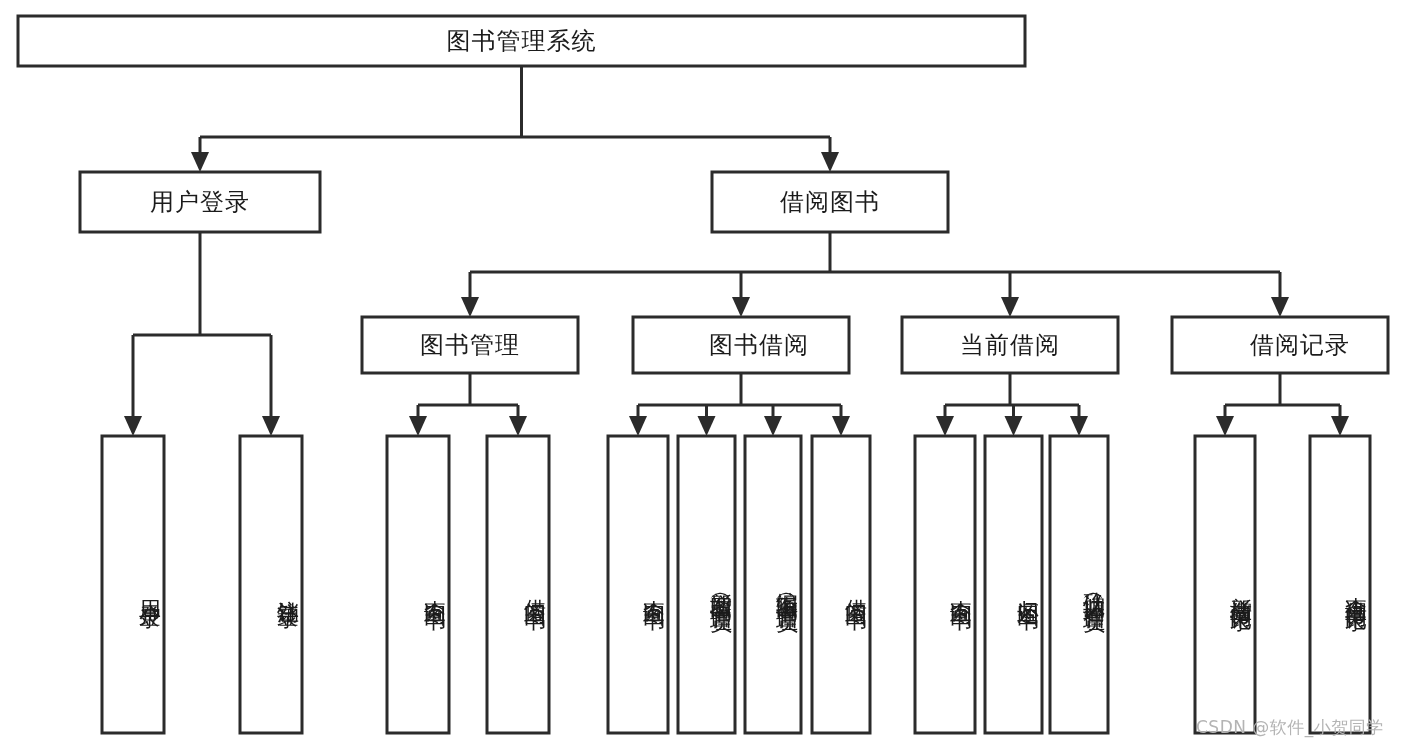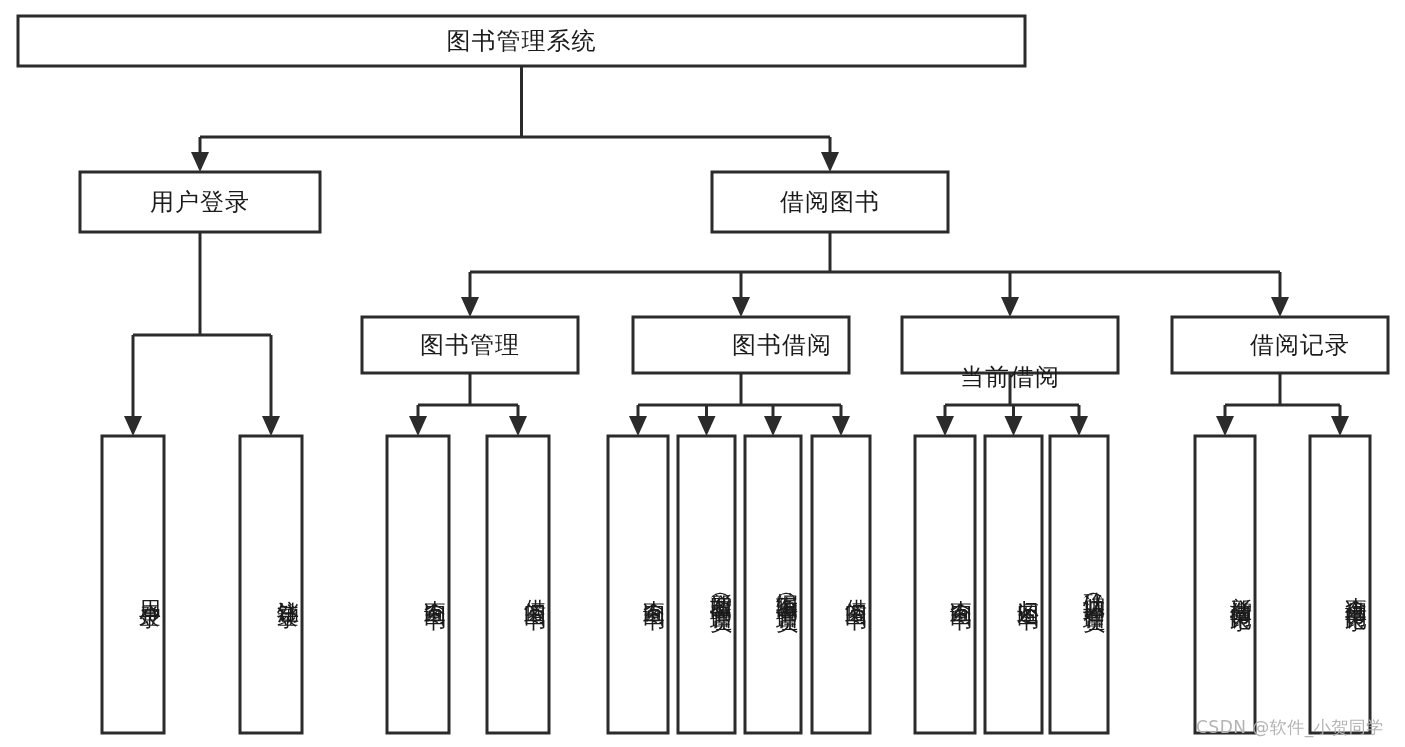--- a/index.html
+++ b/index.html
@@ -127,22 +127,22 @@
         <rect x="1195" y="436" width="60" height="297" class="node-box"></rect>
         <rect x="1310" y="436" width="60" height="297" class="node-box"></rect>
       </g>
   </svg>
 
   <div id="labels">
       <div class="node-label label-h" style="left: 18px; top: 16px; width: 1007px; height: 50px;">图书管理系统</div>
       <div class="node-label label-h" style="left: 80px; top: 172px; width: 240px; height: 60px;">用户登录</div>
       <div class="node-label label-h" style="left: 712px; top: 172px; width: 236px; height: 60px;">借阅图书</div>
       <div class="node-label label-h" style="left: 362px; top: 317px; width: 216px; height: 56px;">图书管理</div>
-      <div class="node-label label-h" style="left: 656px; top: 317px; width: 252px; height: 56px;">图书借阅</div>
-      <div class="node-label label-h" style="left: 902px; top: 317px; width: 216px; height: 56px; margin-top: 32px;">当前借阅</div>
+      <div class="node-label label-h" style="left: 633px; top: 317px; width: 252px; height: 56px;">图书借阅</div>
+      <div class="node-label label-h" style="left: 902px; top: 317px; width: 216px; height: 56px;">当前借阅</div>
       <div class="node-label label-h" style="left: 1172px; top: 317px; width: 216px; height: 56px; margin-left: 20px;">借阅记录</div>
       <div class="node-label label-v" style="left: 102px; top: 436px; width: 62px; height: 297px;">用户登录</div>
       <div class="node-label label-v" style="left: 240px; top: 436px; width: 62px; height: 297px;">注销登录</div>
       <div class="node-label label-v" style="left: 387px; top: 436px; width: 62px; height: 297px;">查询图书</div>
       <div class="node-label label-v" style="left: 487px; top: 436px; width: 62px; height: 297px;">借阅图书</div>
       <div class="node-label label-v" style="left: 608px; top: 436px; width: 60px; height: 297px;">查询图书</div>
       <div class="node-label label-v" style="left: 678px; top: 436px; width: 57px; height: 297px;">新增图书（管理员）</div>
       <div class="node-label label-v" style="left: 745px; top: 436px; width: 56px; height: 297px;">编辑图书（管理员）</div>
       <div class="node-label label-v" style="left: 812px; top: 436px; width: 58px; height: 297px;">借阅图书</div>
       <div class="node-label label-v" style="left: 915px; top: 436px; width: 60px; height: 297px;">查询图书</div>

